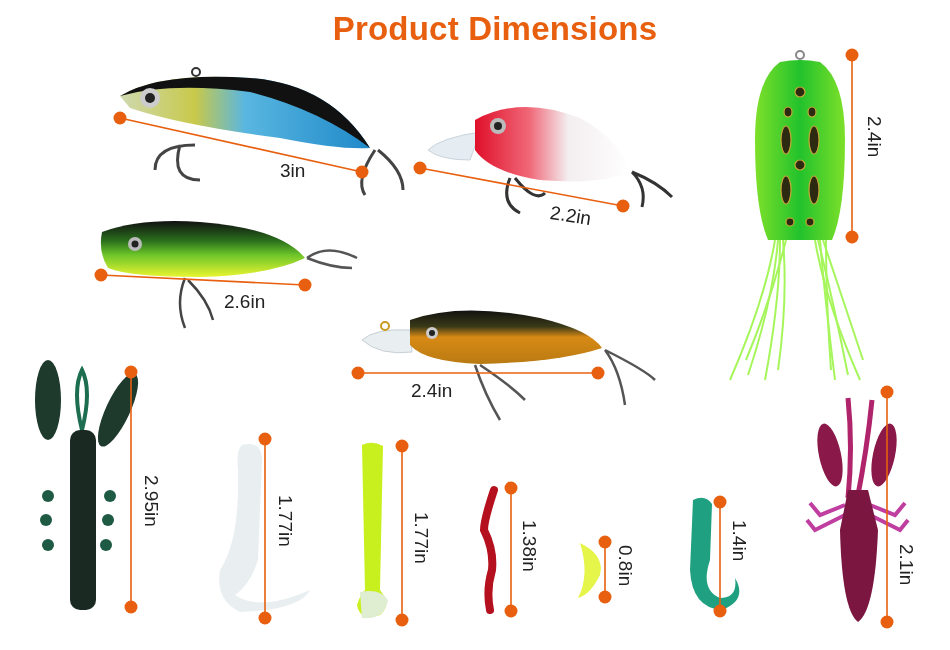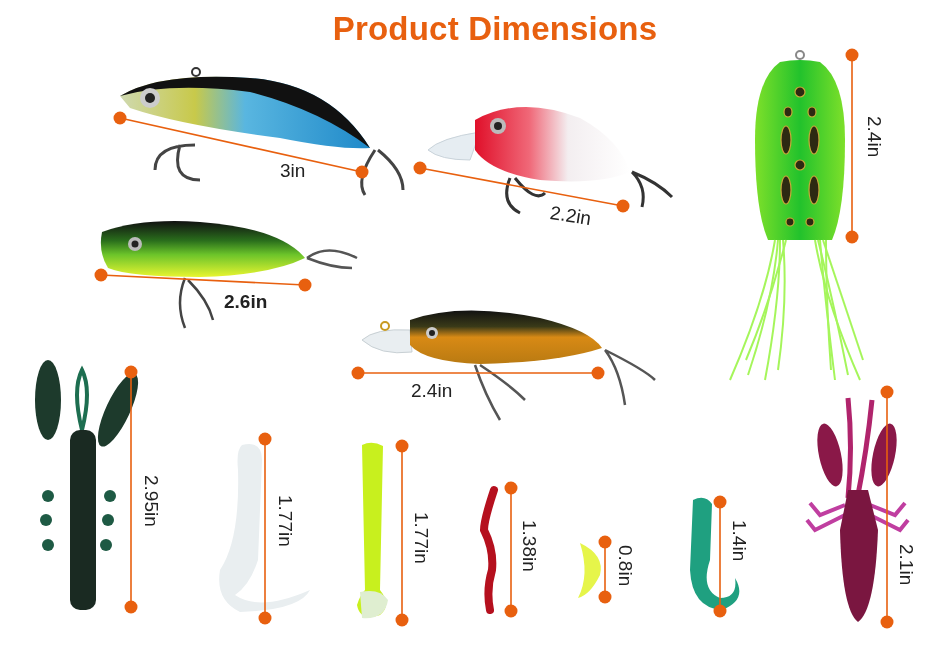--- a/index.html
+++ b/index.html
@@ -219,21 +219,21 @@
   <g>
     <line x1="887" y1="392" x2="887" y2="622" stroke="#e8600f" stroke-width="1.6"></line>
     <circle cx="887" cy="392" r="6.5" fill="#e8600f"></circle>
       <circle cx="887" cy="622" r="6.5" fill="#e8600f"></circle>
   </g>
 </svg>
 
 <div class="lbl" style="left:258px;top:160px;margin-left:22px;">3in</div>
 <div class="lbl" style="left:550px;top:205px;transform:rotate(9deg);">2.2in</div>
 <div class="vlbl" style="left:885px;top:116px;">2.4in</div>
-<div class="lbl" style="left:224px;top:291px;font-weight:bold;">2.6in</div>
+<div class="lbl" style="left:224px;top:291px;">2.6in</div>
 <div class="lbl" style="left:411px;top:380px;">2.4in</div>
 <div class="vlbl" style="left:162px;top:475px;">2.95in</div>
 <div class="vlbl" style="left:296px;top:495px;">1.77in</div>
 <div class="vlbl" style="left:432px;top:512px;">1.77in</div>
 <div class="vlbl" style="left:540px;top:520px;">1.38in</div>
 <div class="vlbl" style="left:636px;top:545px;">0.8in</div>
 <div class="vlbl" style="left:750px;top:520px;">1.4in</div>
 <div class="vlbl" style="left:917px;top:544px;">2.1in</div>
 
 </body></html>

